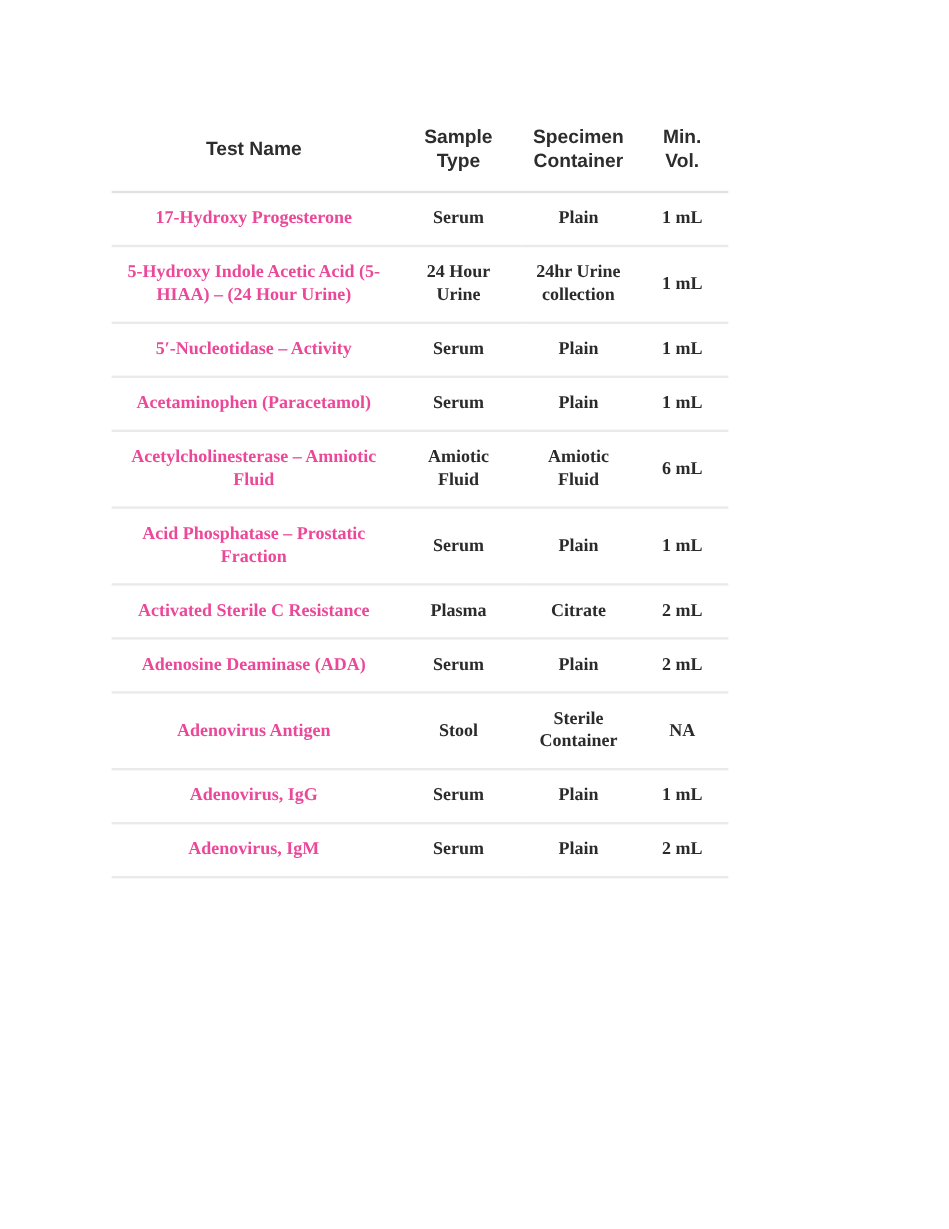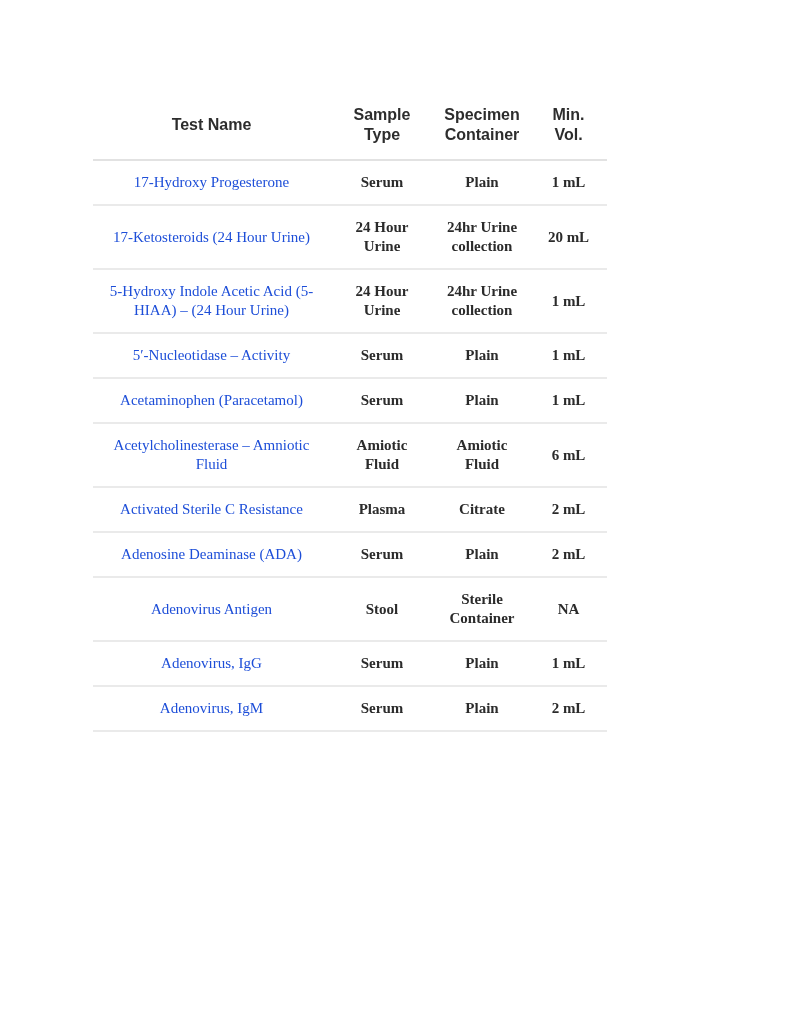--- a/index.html
+++ b/index.html
@@ -44,22 +44,22 @@
     line-height: 19px;
     color: #2b2b2b;
     text-align: center;
     vertical-align: middle;
     padding: 12px 6px;
     border-bottom: 2px solid #eaeaea;
     white-space: pre-line;
     font-weight: bold;
   }
   table.lab-table td.test-name {
-    font-weight: normal;
-    color: #1d4ed8;
+    font-weight: bold;
+    color: #ec4899;
   }
 </style>
 </head>
 <body>
 
 <div class="page">
   <table class="lab-table">
     <colgroup>
       <col class="c-test">
       <col class="c-sample">
@@ -78,28 +78,20 @@
       </tr>
     </thead>
     <tbody id="lab-table-body">
         <tr>
           <td class="test-name">17-Hydroxy Progesterone</td>
           <td>Serum</td>
           <td>Plain</td>
           <td>1 mL</td>
         </tr>
         <tr>
-          <td class="test-name">17-Ketosteroids (24 Hour Urine)</td>
-          <td>24 Hour
-Urine</td>
-          <td>24hr Urine
-collection</td>
-          <td>20 mL</td>
-        </tr>
-        <tr>
           <td class="test-name">5-Hydroxy Indole Acetic Acid (5-
 HIAA) – (24 Hour Urine)</td>
           <td>24 Hour
 Urine</td>
           <td>24hr Urine
 collection</td>
           <td>1 mL</td>
         </tr>
         <tr>
           <td class="test-name">5′-Nucleotidase – Activity</td>
@@ -112,20 +104,26 @@
           <td>Serum</td>
           <td>Plain</td>
           <td>1 mL</td>
         </tr>
         <tr>
           <td class="test-name">Acetylcholinesterase – Amniotic Fluid</td>
           <td>Amiotic
 Fluid</td>
           <td>Amiotic Fluid</td>
           <td>6 mL</td>
+        </tr>
+        <tr>
+          <td class="test-name">Acid Phosphatase – Prostatic Fraction</td>
+          <td>Serum</td>
+          <td>Plain</td>
+          <td>1 mL</td>
         </tr>
         <tr>
           <td class="test-name">Activated Sterile C Resistance</td>
           <td>Plasma</td>
           <td>Citrate</td>
           <td>2 mL</td>
         </tr>
         <tr>
           <td class="test-name">Adenosine Deaminase (ADA)</td>
           <td>Serum</td>

